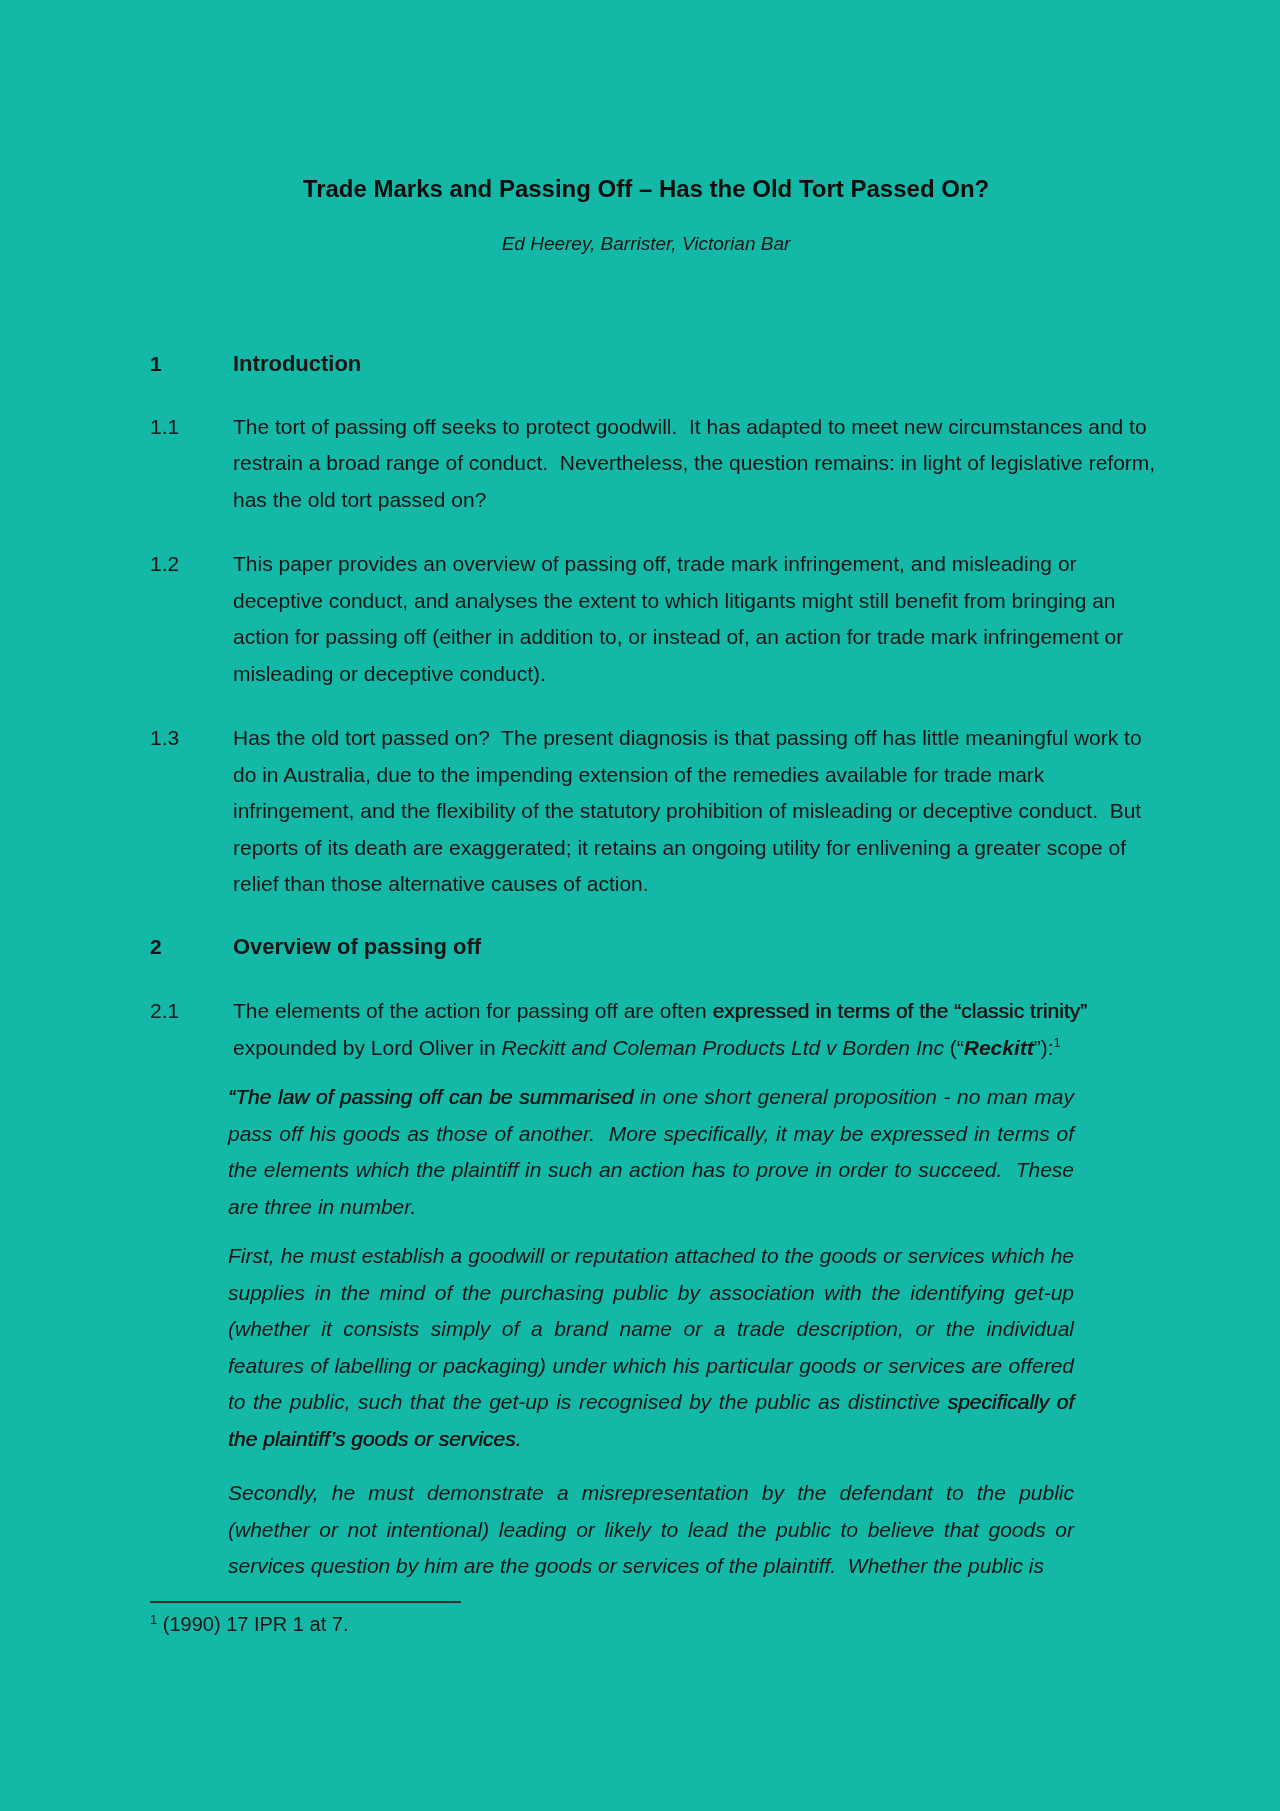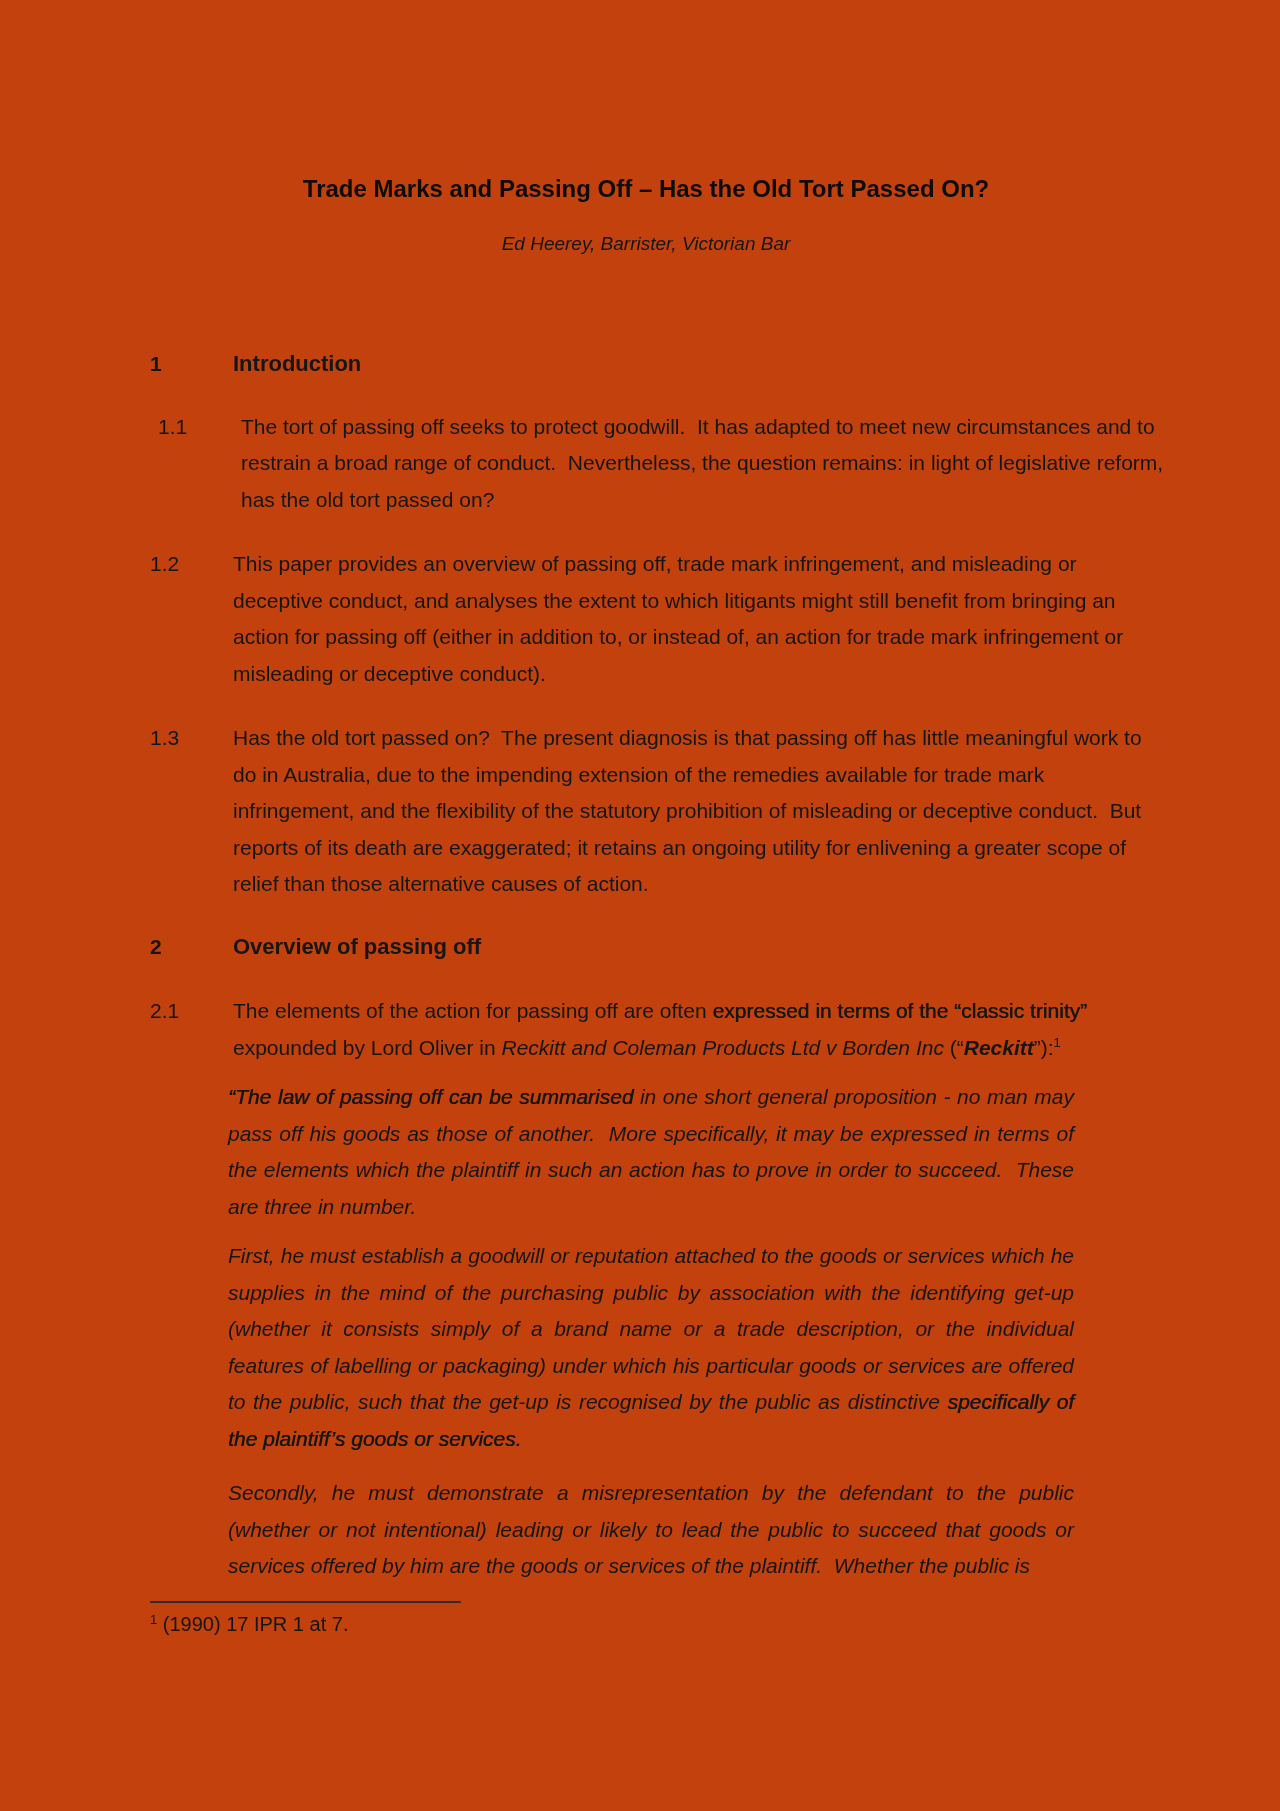--- a/index.html
+++ b/index.html
@@ -8,21 +8,21 @@
     width: 1280px;
     height: 1811px;
     overflow: hidden;
     position: relative;
     font-family: "Liberation Sans", "DejaVu Sans", sans-serif;
     color: #161616;
   }
   .page {
     width: 1280px;
     height: 1811px;
-    background: #c2410c;
+    background: #14b8a6;
     padding: 0 50px 0 150px;
   }
 
   
   .title-block {
     width: 992px;
     padding-top: 171px;
     text-align: center;
   }
   .doc-title {
@@ -56,21 +56,21 @@
     white-space: pre-wrap;
   }
   .para-text {
     width: 925px;
     font-size: 21px;
     line-height: 36.5px;
     text-align: left;
     white-space: pre-wrap;
   }
   .mt-sec1 { margin-top: 84px; }
-  .mt-first { margin-top: 26px; margin-left: 8px; }
+  .mt-first { margin-top: 26px; }
   .mt-para { margin-top: 28px; }
   .mt-sec2 { margin-top: 26px; }
 
   
   .quote-block {
     margin-left: 78px;
     width: 846px;
     font-style: italic;
   }
   .quote-para {
@@ -152,21 +152,21 @@
   </div>
 
   <div class="row mt-para">
     <span class="num-col">2.1</span>
     <p class="para-text"><span>The elements of the action for passing off are often </span><span class="semi">expressed in terms of the “classic trinity”</span><span> expounded by Lord Oliver in </span><span class="case-italic">Reckitt and Coleman Products Ltd v Borden Inc</span><span> (“</span><span class="case-bold">Reckitt</span><span>”):</span><sup class="fn-ref">1</sup></p>
   </div>
 
   <blockquote class="quote-block">
     <p class="quote-para"><span class="semi">“The law of passing off can be summarised</span><span> in one short general proposition - no man may pass off his goods as those of another.  More specifically, it may be expressed in terms of the elements which the plaintiff in such an action has to prove in order to succeed.  These are three in number.</span></p>
     <p class="quote-para"><span>First, he must establish a goodwill or reputation attached to the goods or services which he supplies in the mind of the purchasing public by association with the identifying get-up (whether it consists simply of a brand name or a trade description, or the individual features of labelling or packaging) under which his particular goods or services are offered to the public, such that the get-up is recognised by the public as distinctive </span><span class="semi">specifically of the plaintiff’s goods or services.</span></p>
-    <p class="quote-para q3">Secondly, he must demonstrate a misrepresentation by the defendant to the public (whether or not intentional) leading or likely to lead the public to succeed that goods or services offered by him are the goods or services of the plaintiff.  Whether the public is</p>
+    <p class="quote-para q3">Secondly, he must demonstrate a misrepresentation by the defendant to the public (whether or not intentional) leading or likely to lead the public to believe that goods or services question by him are the goods or services of the plaintiff.  Whether the public is</p>
   </blockquote>
 
   <footer class="footnote-area">
     <div class="fn-rule"></div>
     <p class="fn-line"><sup class="fn-marker">1</sup> <span>(1990) 17 IPR 1 at 7.</span></p>
   </footer>
 
 </div>
 
 </body></html>

